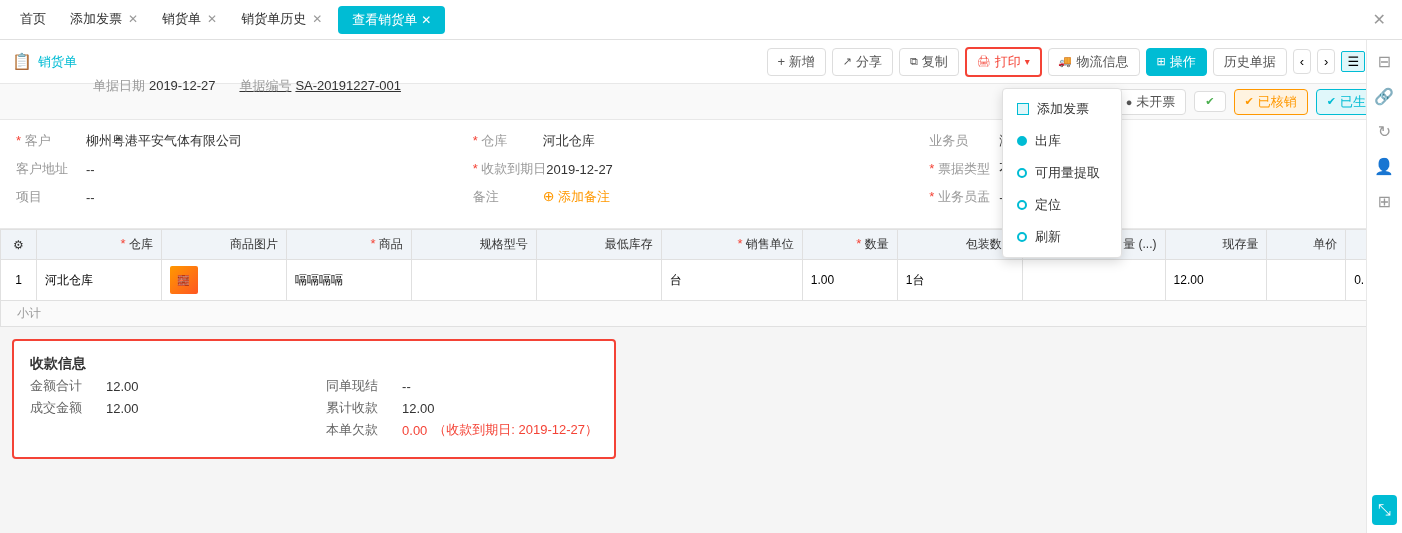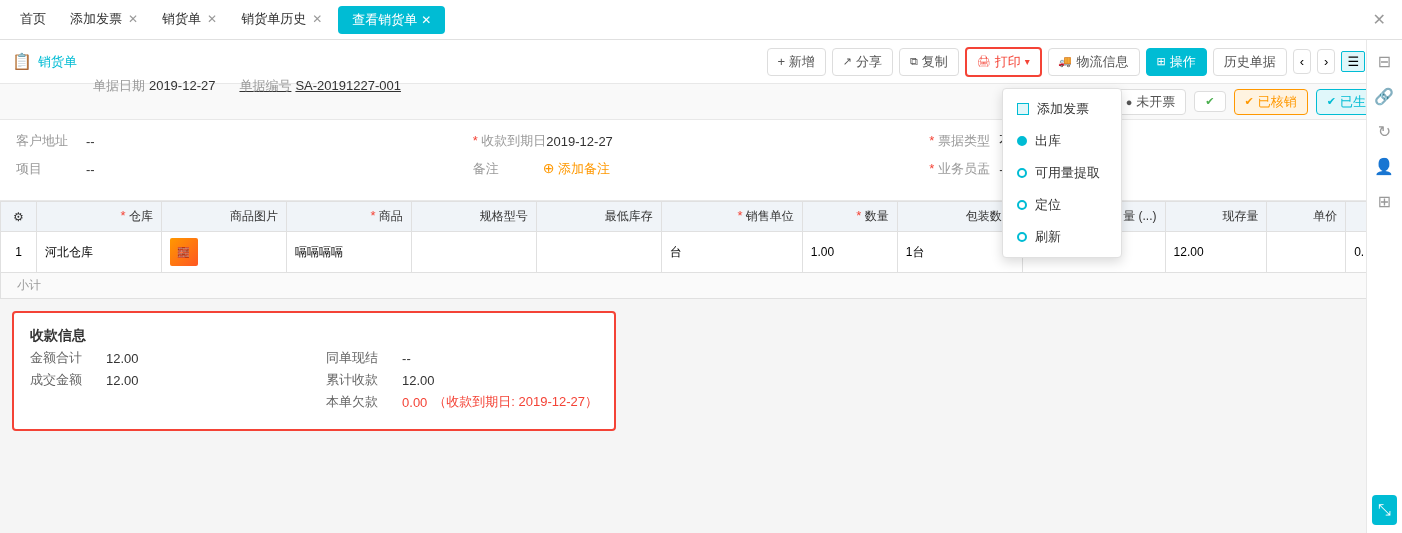--- a/index.html
+++ b/index.html
@@ -211,20 +211,34 @@
       <span style="font-size:11px;">✔</span>
       <span>已核销</span>
     </div>
     <div class="status-badge effective">
       <span style="font-size:11px;">✔</span>
       <span>已生效</span>
     </div>
   </div>
 
   <div class="form-area">
+    <div class="form-row">
+      <div class="form-field">
+        <span class="form-label required">客户</span>
+        <span class="form-value">柳州粤港平安气体有限公司</span>
+      </div>
+      <div class="form-field">
+        <span class="form-label required">仓库</span>
+        <span class="form-value">河北仓库</span>
+      </div>
+      <div class="form-field">
+        <span class="form-label">业务员</span>
+        <span class="form-value">演示账号</span>
+      </div>
+    </div>
     <div class="form-row">
       <div class="form-field">
         <span class="form-label">客户地址</span>
         <span class="form-value">--</span>
       </div>
       <div class="form-field">
         <span class="form-label required">收款到期日</span>
         <span class="form-value">2019-12-27</span>
       </div>
       <div class="form-field">

